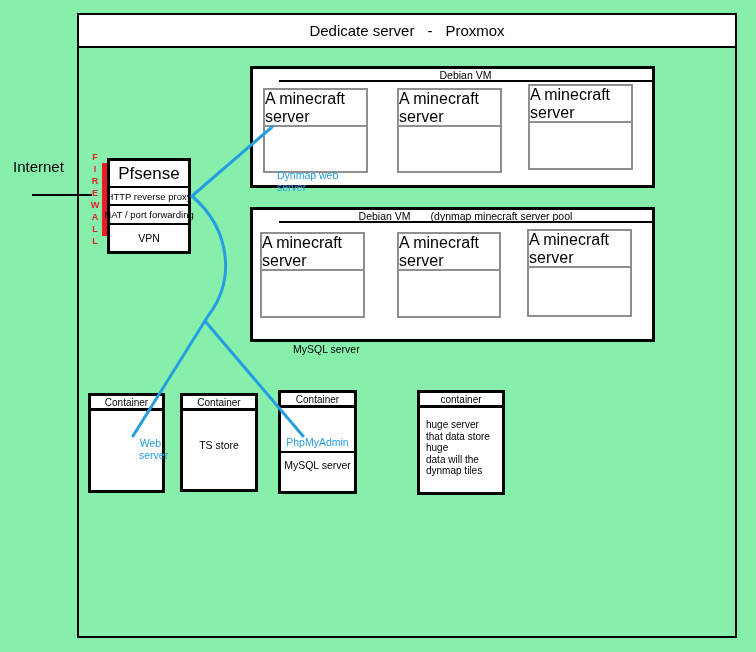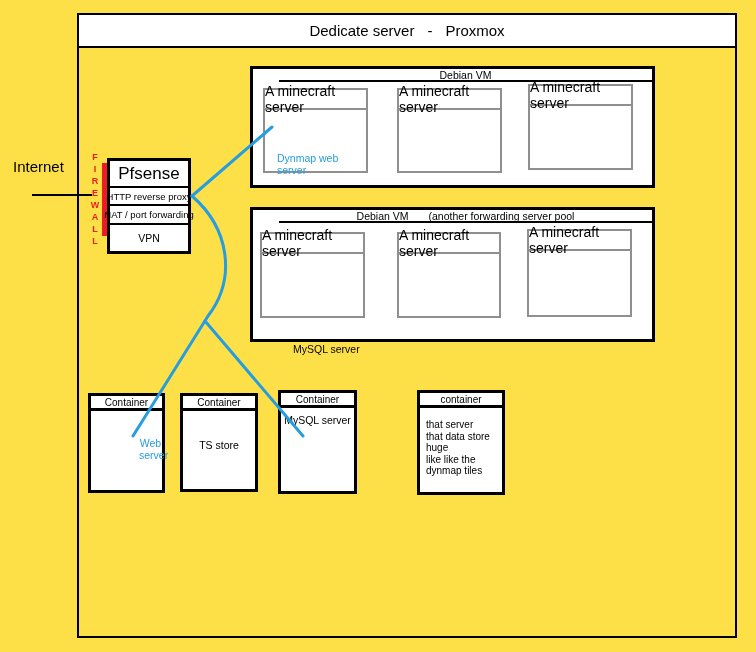--- a/index.html
+++ b/index.html
@@ -1,18 +1,18 @@
 <!DOCTYPE html>
 <html><head>
 <meta charset="utf-8">
 <style>
   * { margin:0; padding:0; box-sizing:border-box; }
   html,body { background:#fff; }
   .canvas {
-    position:relative; width:756px; height:652px; background:#fde047;
+    position:relative; width:756px; height:652px; background:#86efac;
     font-family:"Liberation Sans", sans-serif; color:#000; overflow:hidden;
   }
   .abs { position:absolute; }
 
   
   .outer { left:77px; top:13px; width:660px; height:625px; border:2px solid #000; }
   .titlebar {
     left:77px; top:13px; width:660px; height:35px; border:2px solid #000;
     display:flex; align-items:center; justify-content:center; gap:13px;
     font-size:15px; background:#fff;
@@ -41,21 +41,21 @@
   .vm { border:3px solid #000; background:#fff; }
   .vm1 { left:250px; top:66px; width:405px; height:122px; }
   .vm2 { left:250px; top:207px; width:405px; height:135px; }
   .vm-titlerow {
     height:13px; border-bottom:2px solid #000; display:flex; align-items:center;
     justify-content:center; gap:20px; font-size:10.5px; background:#fff;margin-left:26px;
   }
 
   
   .mc { border:2px solid #8f8f8f; background:#fff; }
-  .mc-title { height:20px; border-bottom:2px solid #8f8f8f; display:flex; align-items:center; justify-content:center; font-size:14px; }
+  .mc-title { height:37px; border-bottom:2px solid #8f8f8f; display:flex; align-items:center; justify-content:center; font-size:16px; }
   .mc-body { padding:6px 4px 0 12px; font-size:10.5px;margin-top:36px; }
 
   .mysql-label { left:293px; top:343px; font-size:10.5px; }
 
   
   .cbox { border:3px solid #000; background:#fff; }
   .c1 { left:88px;  top:393px; width:77px; height:100px; }
   .c2 { left:180px; top:393px; width:78px; height:99px;  }
   .c3 { left:278px; top:390px; width:79px; height:104px; }
   .c4 { left:417px; top:390px; width:88px; height:105px; }
@@ -112,21 +112,21 @@
   <div class="abs mc" style="left:397px; top:88px; width:105px; height:85px;">
     <div class="mc-title">A minecraft server</div>
   </div>
   <div class="abs mc" style="left:528px; top:84px; width:105px; height:86px;">
     <div class="mc-title">A minecraft server</div>
   </div>
 
   <div class="abs vm vm2">
     <div class="vm-titlerow">
       <span>Debian VM</span>
-      <span>(another forwarding server pool</span>
+      <span>(dynmap minecraft server pool</span>
     </div>
   </div>
   <div class="abs mc" style="left:260px; top:232px; width:105px; height:86px;">
     <div class="mc-title">A minecraft server</div>
   </div>
   <div class="abs mc" style="left:397px; top:232px; width:104px; height:86px;">
     <div class="mc-title">A minecraft server</div>
   </div>
   <div class="abs mc" style="left:527px; top:229px; width:105px; height:88px;">
     <div class="mc-title">A minecraft server</div>
@@ -138,29 +138,30 @@
     <div class="c-label blue">Web server</div>
   </div>
 
   <div class="abs cbox c2">
     <div class="c-title">Container</div>
     <div class="c-label">TS store</div>
   </div>
 
   <div class="abs cbox c3">
     <div class="c-title">Container</div>
+    <div class="c3-top blue">PhpMyAdmin</div>
     <div class="c3-mysql">MySQL server</div>
   </div>
 
   <div class="abs cbox c4">
     <div class="c-title">container</div>
     <div class="c4-body">
-      <div>that server</div>
+      <div>huge server</div>
       <div>that data store huge</div>
-      <div>like like the</div>
+      <div>data will the</div>
       <div>dynmap tiles</div>
     </div>
   </div>
 
   <svg class="abs overlay" width="756" height="652" viewBox="0 0 756 652">
     <path d="M192,196 L272,127"></path>
     <path d="M192,196 C229,228 237,278 208,316 L133,436"></path>
     <path d="M205,321 L303,436"></path>
   </svg>
 

